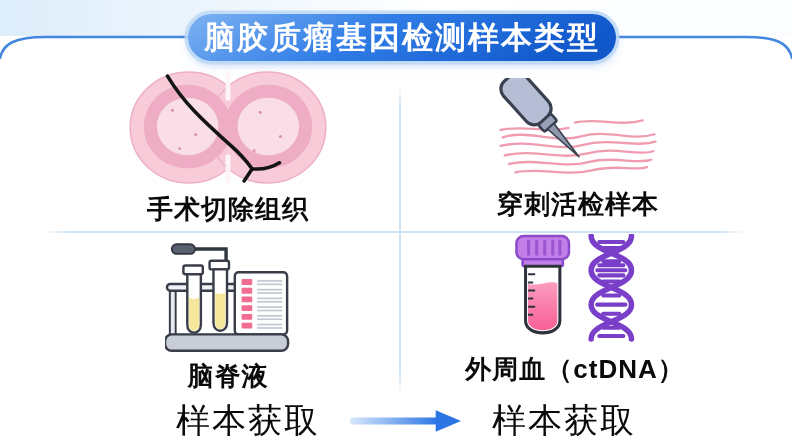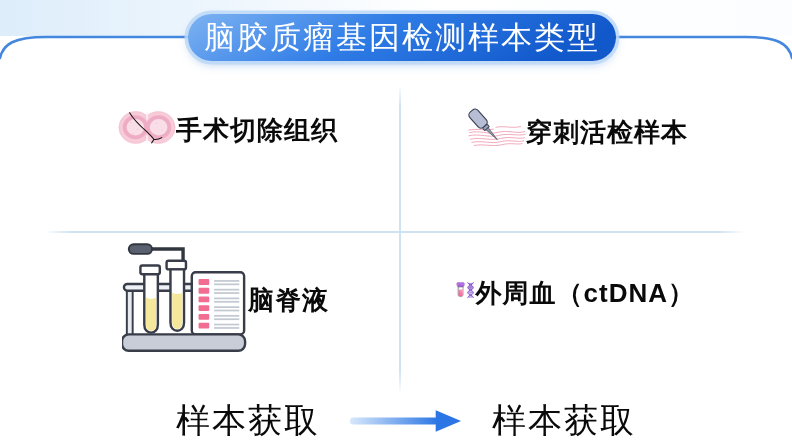--- a/index.html
+++ b/index.html
@@ -15,26 +15,26 @@
   body{background:#ffffff;font-family:"Liberation Sans","DejaVu Sans",sans-serif;}
   .stage{position:relative;width:792px;height:445px;background:#ffffff;overflow:hidden;}
   .top-bg{position:absolute;left:0;top:0;width:100%;height:36px;
     background:linear-gradient(90deg,var(--top_bg) 0%,#eef6fd 28%,#ffffff 55%,#fbfdff 100%);}
   .border-svg{position:absolute;left:0;top:0;}
   .card-border{fill:none;stroke:var(--card_border);stroke-width:2.6;stroke-linecap:round;}
   .banner{position:absolute;left:188px;top:14px;width:428px;height:47px;border-radius:24px;
     background:linear-gradient(150deg,var(--banner_light) 0%,var(--banner_mid) 42%,var(--banner_dark) 88%);
     box-shadow:0 0 0 3.5px rgba(188,216,247,.85),0 4px 10px rgba(80,140,220,.35);
     display:flex;align-items:center;justify-content:center;}
-  .banner span{color:#fff;font-size:31px;font-weight:400;letter-spacing:2px;white-space:nowrap;}
+  .banner span{color:#fff;font-size:31px;font-weight:700;letter-spacing:2px;white-space:nowrap;}
   .divider-v{position:absolute;left:399px;top:85px;width:2px;height:308px;
     background:linear-gradient(180deg,rgba(207,226,242,0),var(--divider) 7%,var(--divider) 93%,rgba(207,226,242,0));}
   .divider-h{position:absolute;left:44px;top:231px;width:702px;height:2px;
     background:linear-gradient(90deg,rgba(207,226,242,0),var(--divider) 4%,var(--divider) 96%,rgba(207,226,242,0));}
-  .quad{position:absolute;display:flex;flex-direction:row;align-items:center;}
+  .quad{position:absolute;display:flex;flex-direction:column;align-items:center;}
   .quad .label{font-size:26px;font-weight:800;color:var(--text);letter-spacing:1px;margin-top:5px;white-space:nowrap;}
   #q1{left:118px;top:68px;width:220px;}
   #q2{left:468px;top:78px;width:220px;}
   #q3{left:122px;top:242px;width:212px;}
   #q4{left:455px;top:234px;width:240px;}
   .flow{position:absolute;left:0;top:398px;width:100%;display:flex;align-items:center;justify-content:center;gap:30px;transform:translateX(10px);}
   .flow .step{font-size:34px;font-weight:400;color:var(--text);letter-spacing:2px;white-space:nowrap;}
   
   .tissue-base{fill:var(--tissue_pink);stroke:#eeb0c4;stroke-width:1.5;}
   .tissue-ring{fill:var(--tissue_center);stroke:var(--tissue_band);stroke-width:13;}

